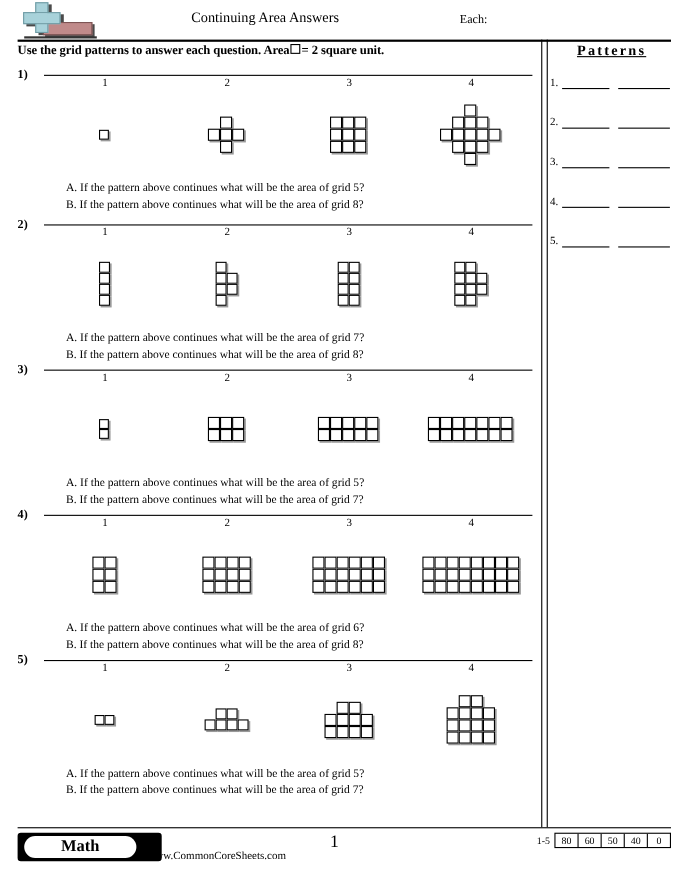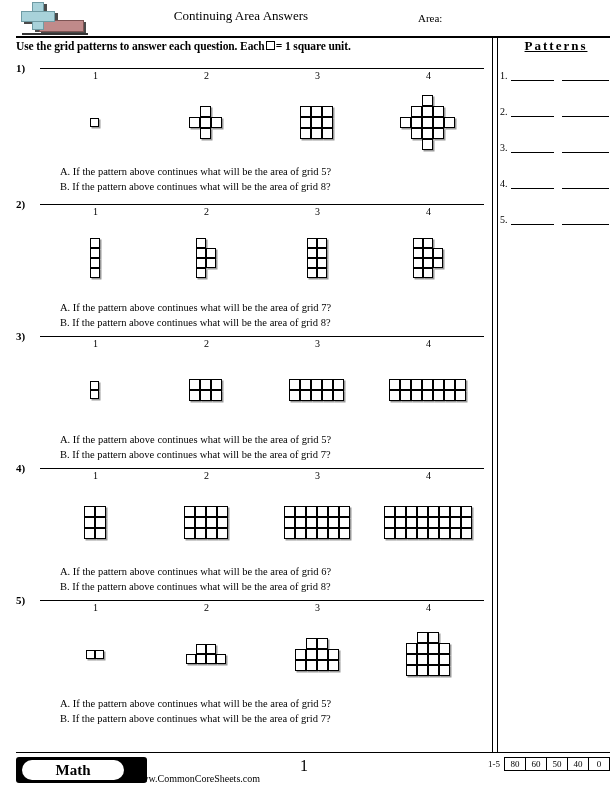--- a/index.html
+++ b/index.html
@@ -296,26 +296,26 @@
     <div class="logo-bar-shadow"></div>
     <div class="logo-bar"></div>
     <div class="logo-cross">
       <div class="v"></div>
         <div class="h"></div>
         <div class="inner"></div>
     </div>
     <div class="logo-ground"></div>
   </div>
   <div class="worksheet-title">Continuing Area Answers</div>
-  <div class="name-label">Area:</div>
+  <div class="name-label">Each:</div>
 </div>
 <div class="hrule-top"></div>
 
 <div class="instructions">
-  <span>Use the grid patterns to answer each question. Each</span><span class="unit-square"></span><span>= 1 square unit.</span>
+  <span>Use the grid patterns to answer each question. Area</span><span class="unit-square"></span><span>= 2 square unit.</span>
 </div>
 
 <div class="vdivider"></div>
 
 <div class="answers">
   <div class="answers-title">Patterns</div>
   <div class="answer-row">
     <span class="answer-num">1.</span>
     <span class="answer-blank b1"></span>
     <span class="answer-blank b2"></span>

